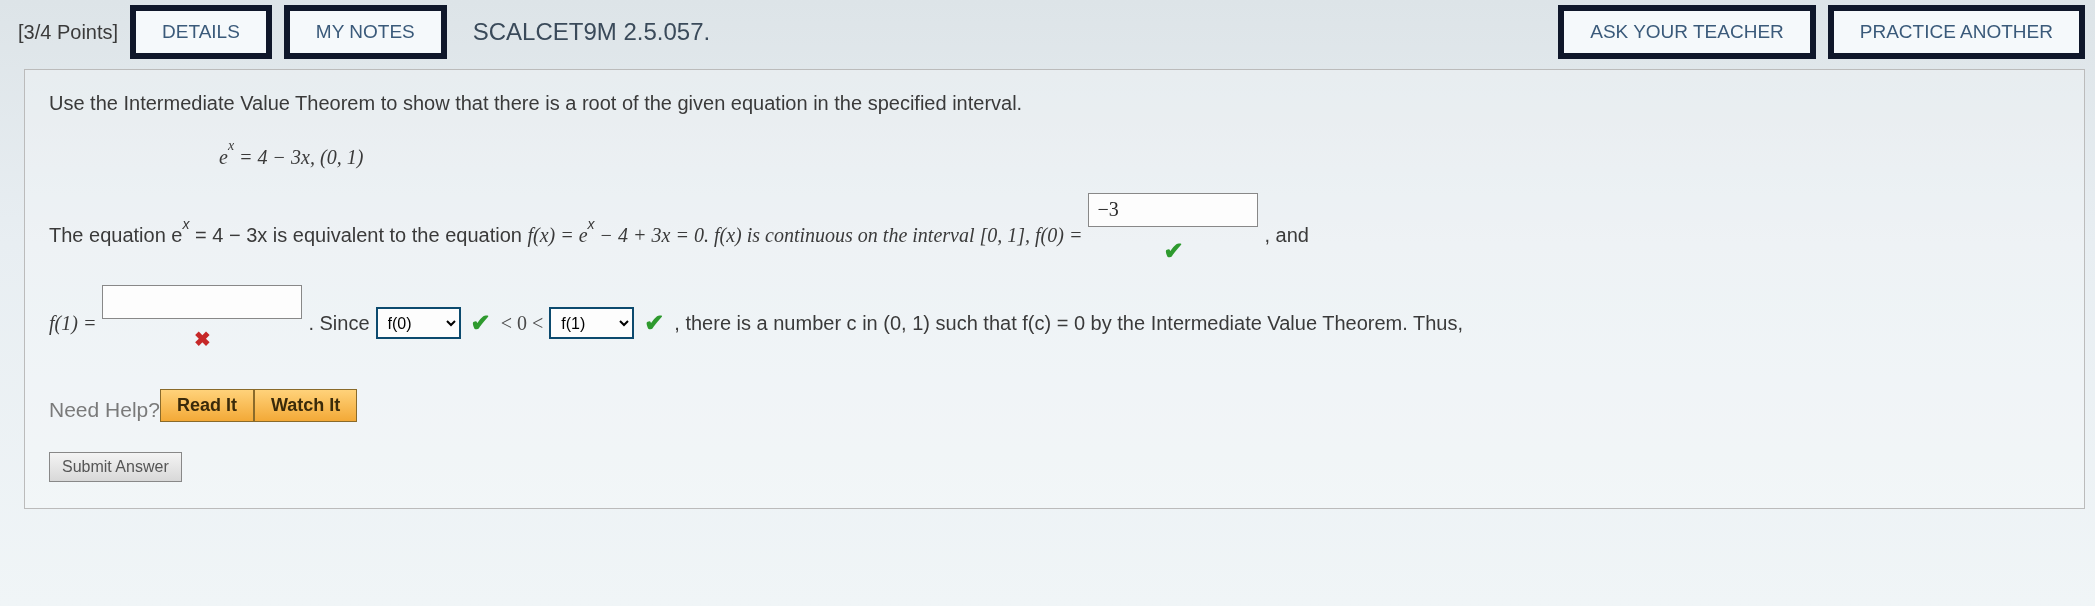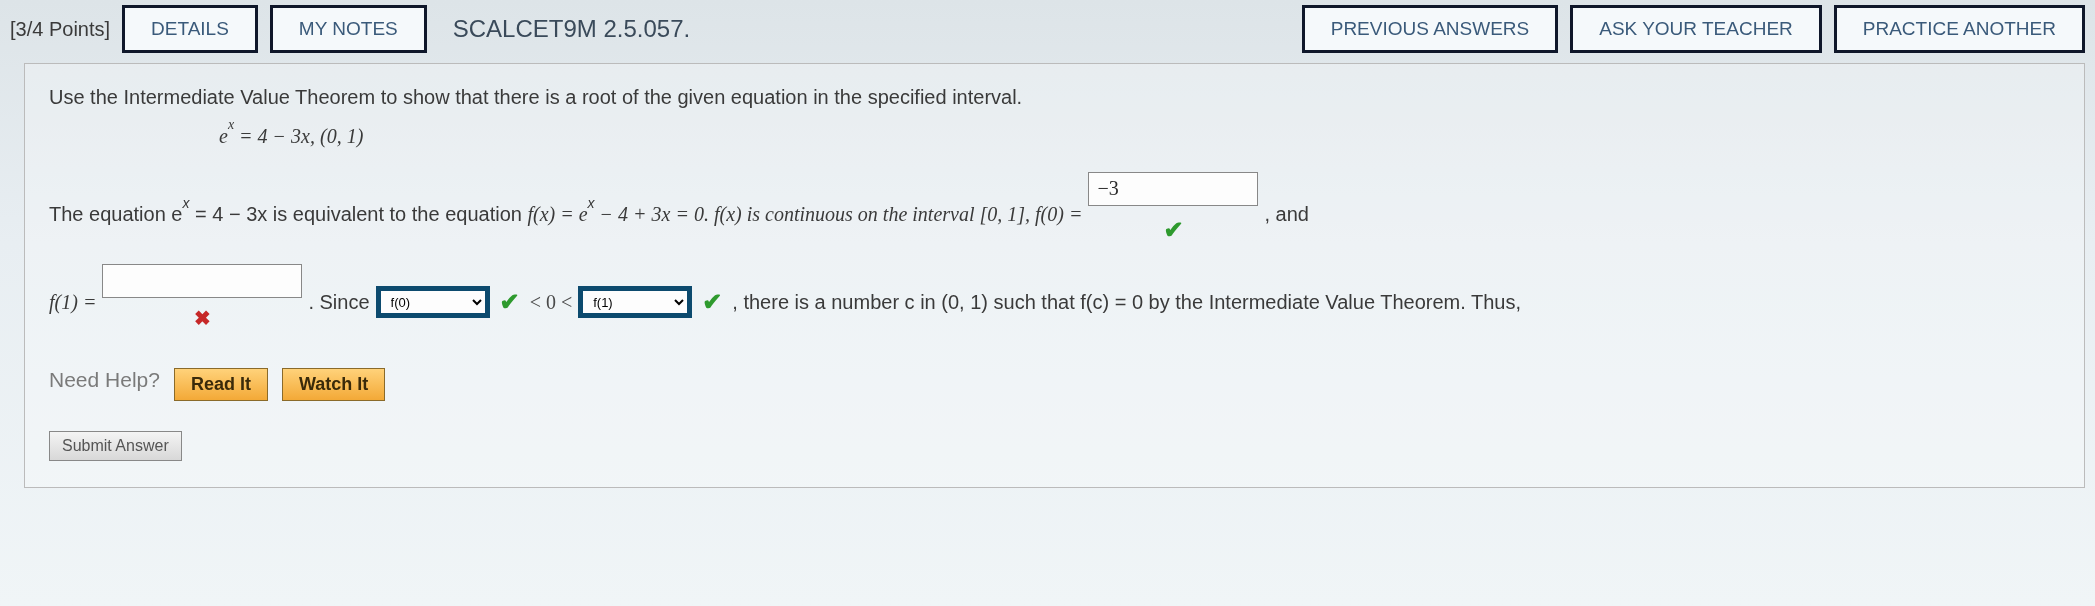--- a/index.html
+++ b/index.html
@@ -8,31 +8,31 @@
       background: linear-gradient(180deg, #dde4e8 0%, #e8eef2 40%, #f0f5f7 100%);
       width: 2095px;
       height: 606px;
       overflow: hidden;
       color: #333;
     }
     .header-bar {
       display: flex;
       align-items: center;
       gap: 12px;
-      padding: 5px 10px 10px 4px;
+      padding: 5px 10px 10px 12px;
       flex-wrap: nowrap;
     }
     .points {
       font-size: 20px;
       color: #3a3a3a;
       padding-left: 6px;
       white-space: nowrap;
     }
     .hdr-btn {
-      border: 3px solid #0f172a;
+      border: 6px solid #0f172a;
       background: #f5f9fb;
       color: #3a5a7a;
       font-size: 19px;
       padding: 10px 26px;
       cursor: pointer;
       font-family: inherit;
       white-space: nowrap;
     }
     .problem-id {
       font-size: 24px;
@@ -51,43 +51,43 @@
       color: #3a3a3a;
     }
     .row {
       display: flex;
       align-items: center;
       flex-wrap: wrap;
       gap: 6px;
       margin-bottom: 8px;
       line-height: 2.2;
     }
-    .prompt { margin-bottom: 14px; }
+    .prompt { margin-bottom: 29px; }
     .indent { padding-left: 170px; margin-bottom: 24px; }
     .math { font-style: italic; font-family: Georgia, 'Times New Roman', serif; }
     sup { font-style: italic; font-size: 0.7em; position: relative; top: -0.4em; }
     .input-text {
       border: 1px solid #888;
       background: #fdfdfd;
       font-size: 20px;
       padding: 4px 8px;
       height: 34px;
       width: 170px;
       font-family: Georgia, serif;
       color: #2a2a2a;
     }
     .input-sm { width: 200px; }
     .select {
-      border: 5px solid #0c4a6e;
+      border: 2px solid #0c4a6e;
       background: #fdfdfd;
-      font-size: 13px;
+      font-size: 16px;
       padding: 3px 6px;
       height: 32px;
       font-family: inherit;
-      width: 114px;
+      width: 85px;
     }
     .check {
       color: #2e9a2e;
       font-size: 24px;
       font-weight: bold;
       padding: 0 4px;
     }
     .x-mark {
       color: #c62828;
       font-size: 20px;
@@ -95,22 +95,21 @@
       position: relative;
     }
     .feedback-wrap {
       display: inline-flex;
       flex-direction: column;
       align-items: center;
     }
     .feedback-below { margin-top: -2px; }
     .need-help {
       display: flex;
-      align-items: flex-start;
-      gap: 14px;
+      align-items: flex-end;
       margin-top: 28px;
       margin-bottom: 30px;
     }
     .need-help-label {
       color: #7a7a7a;
       font-size: 21px;
       font-weight: 500;
     }
     .help-btn {
       background: linear-gradient(180deg, #ffd27a, #f3a937);
@@ -138,21 +137,20 @@
   </style>
 </head>
 <body>
 
 <div class="header-bar">
   <span class="points">[3/4 Points]</span>
   <button class="hdr-btn">DETAILS</button>
   <button class="hdr-btn">MY NOTES</button>
   <span class="problem-id">SCALCET9M 2.5.057.</span>
   <span class="spacer"></span>
-  <button class="hdr-btn">PREVIOUS ANSWERS</button>
   <button class="hdr-btn">ASK YOUR TEACHER</button>
   <button class="hdr-btn">PRACTICE ANOTHER</button>
 </div>
 
 <div class="content">
 
   <div class="prompt">Use the Intermediate Value Theorem to show that there is a root of the given equation in the specified interval.</div>
 
   <div class="indent math">
     <span>e</span><sup>x</sup><span> = 4 − 3x,   (0, 1)</span>

